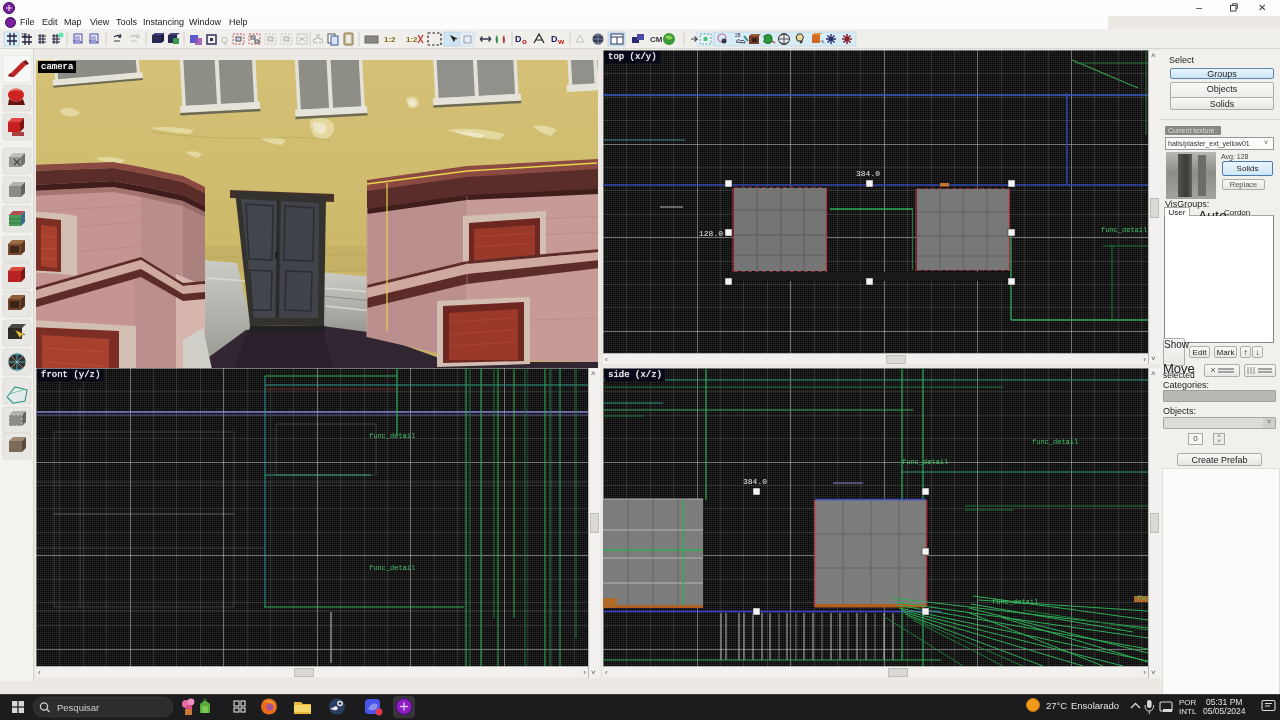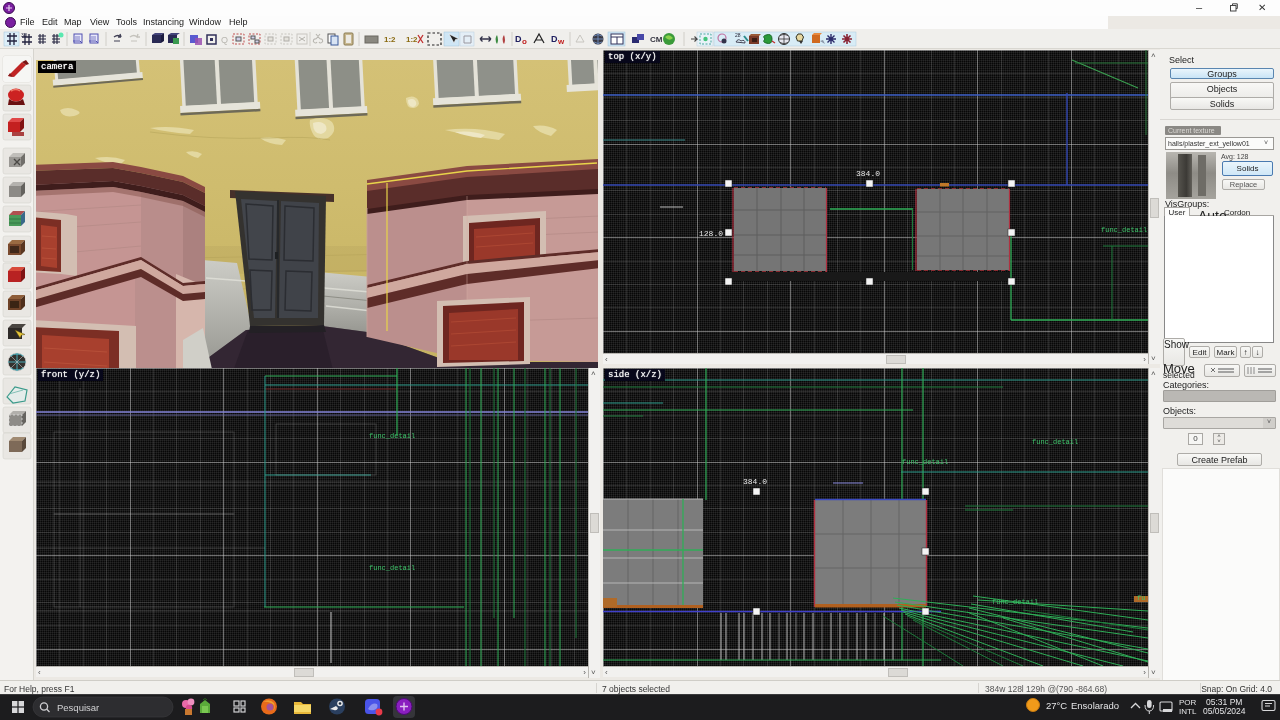--- a/index.html
+++ b/index.html
@@ -775,29 +775,20 @@
  <div class="abs" style="left:3px;top:341px;width:113px;height:12px;background:#bab8b4;border:1px solid #a09e9a;border-radius:1px"></div>
  <span class="lbl" style="left:3px;top:357px">Objects:</span>
  <div class="abs" style="left:3px;top:368px;width:113px;height:12px;background:#dedcd8;border:1px solid #a8a6a2;border-radius:1px"></div>
  <div class="abs" style="left:103px;top:369px;width:12px;height:10px;background:#d0ceca;font-size:7px;text-align:center;color:#555">˅</div>
  <div class="abs" style="left:28px;top:384px;width:15px;height:12px;background:#f6f6f4;border:1px solid #aaa8a4;font-size:8px;text-align:center;color:#444">0</div>
  <div class="abs" style="left:53px;top:384px;width:12px;height:12px;background:#eceae6;border:1px solid #aaa8a4;font-size:6px;text-align:center;color:#444;line-height:5px">˄<br>˅</div>
  <div class="btn" style="left:17px;top:404px;width:85px;height:13px;line-height:12px">Create Prefab</div>
  <div class="abs" style="left:2px;top:419px;width:118px;height:241px;background:#fbfbfa;border:1px solid #e0deda"></div>
 </div>
 
-<div class="abs" id="statusbar">
- <div class="abs" style="left:596px;top:2px;width:1px;height:10px;background:#d6d4d0"></div>
- <div class="abs" style="left:978px;top:2px;width:1px;height:10px;background:#d6d4d0"></div>
- <div class="abs" style="left:1200px;top:2px;width:1px;height:10px;background:#d6d4d0"></div>
- <span class="abs" style="left:4px;top:3px">For Help, press F1</span>
- <span class="abs" style="left:602px;top:3px">7 objects selected</span>
- <span class="abs" style="left:985px;top:3px;color:#555">384w 128l 129h @(790 -864.68)</span>
- <span class="abs" style="right:8px;top:3px;font-size:8.5px">Snap: On Grid: 4.0</span>
-</div>
 
 <div class="abs" id="taskbar">
 <svg class="abs" style="left:0;top:0" width="1280" height="26" font-family="Liberation Sans, sans-serif">
 <rect x="0" y="0" width="1280" height="26" fill="#1c1c1e"></rect>
 <rect x="0" y="0" width="1280" height="1" fill="#3a3a3c"></rect>
 
 <g fill="#d8d8da">
           <rect x="12" y="7" width="5.4" height="5.4"></rect>
           <rect x="18.6" y="7" width="5.4" height="5.4"></rect>
           <rect x="12" y="13.6" width="5.4" height="5.4"></rect>

